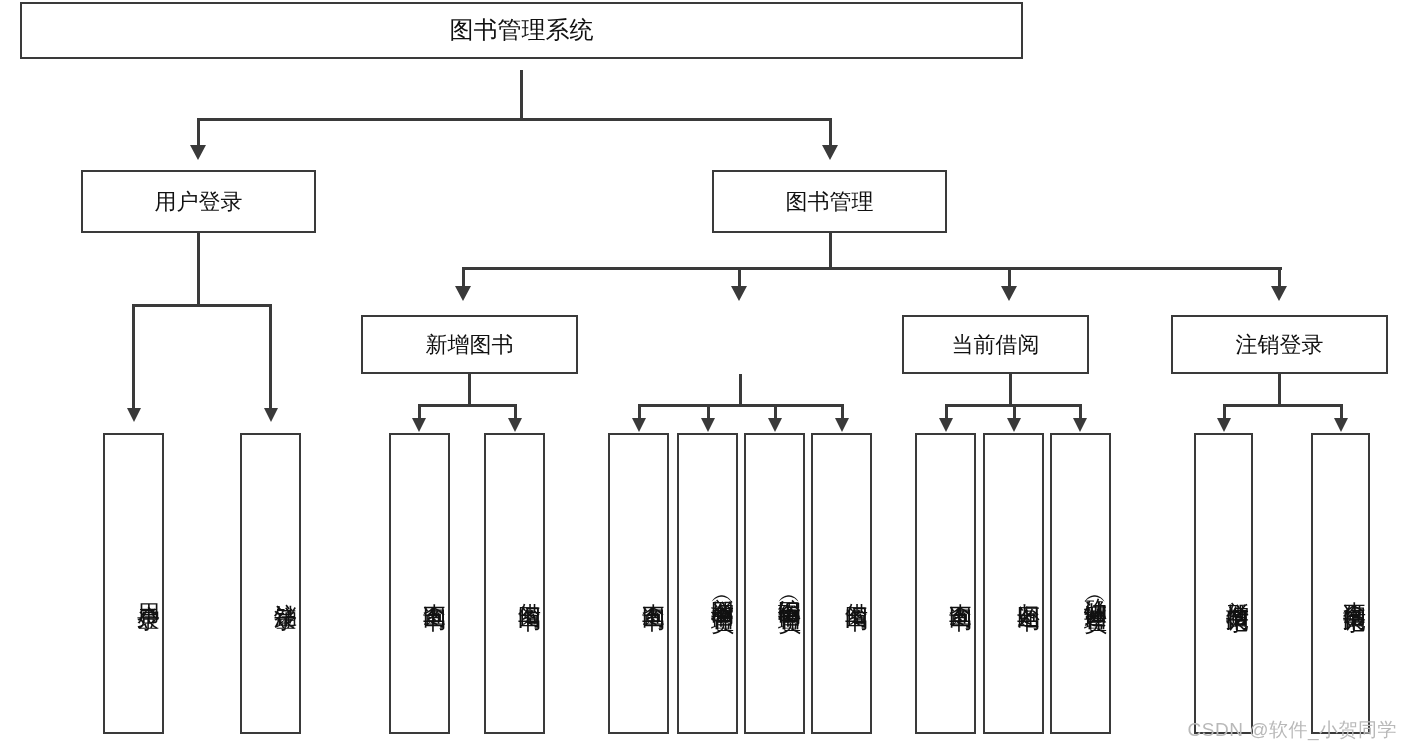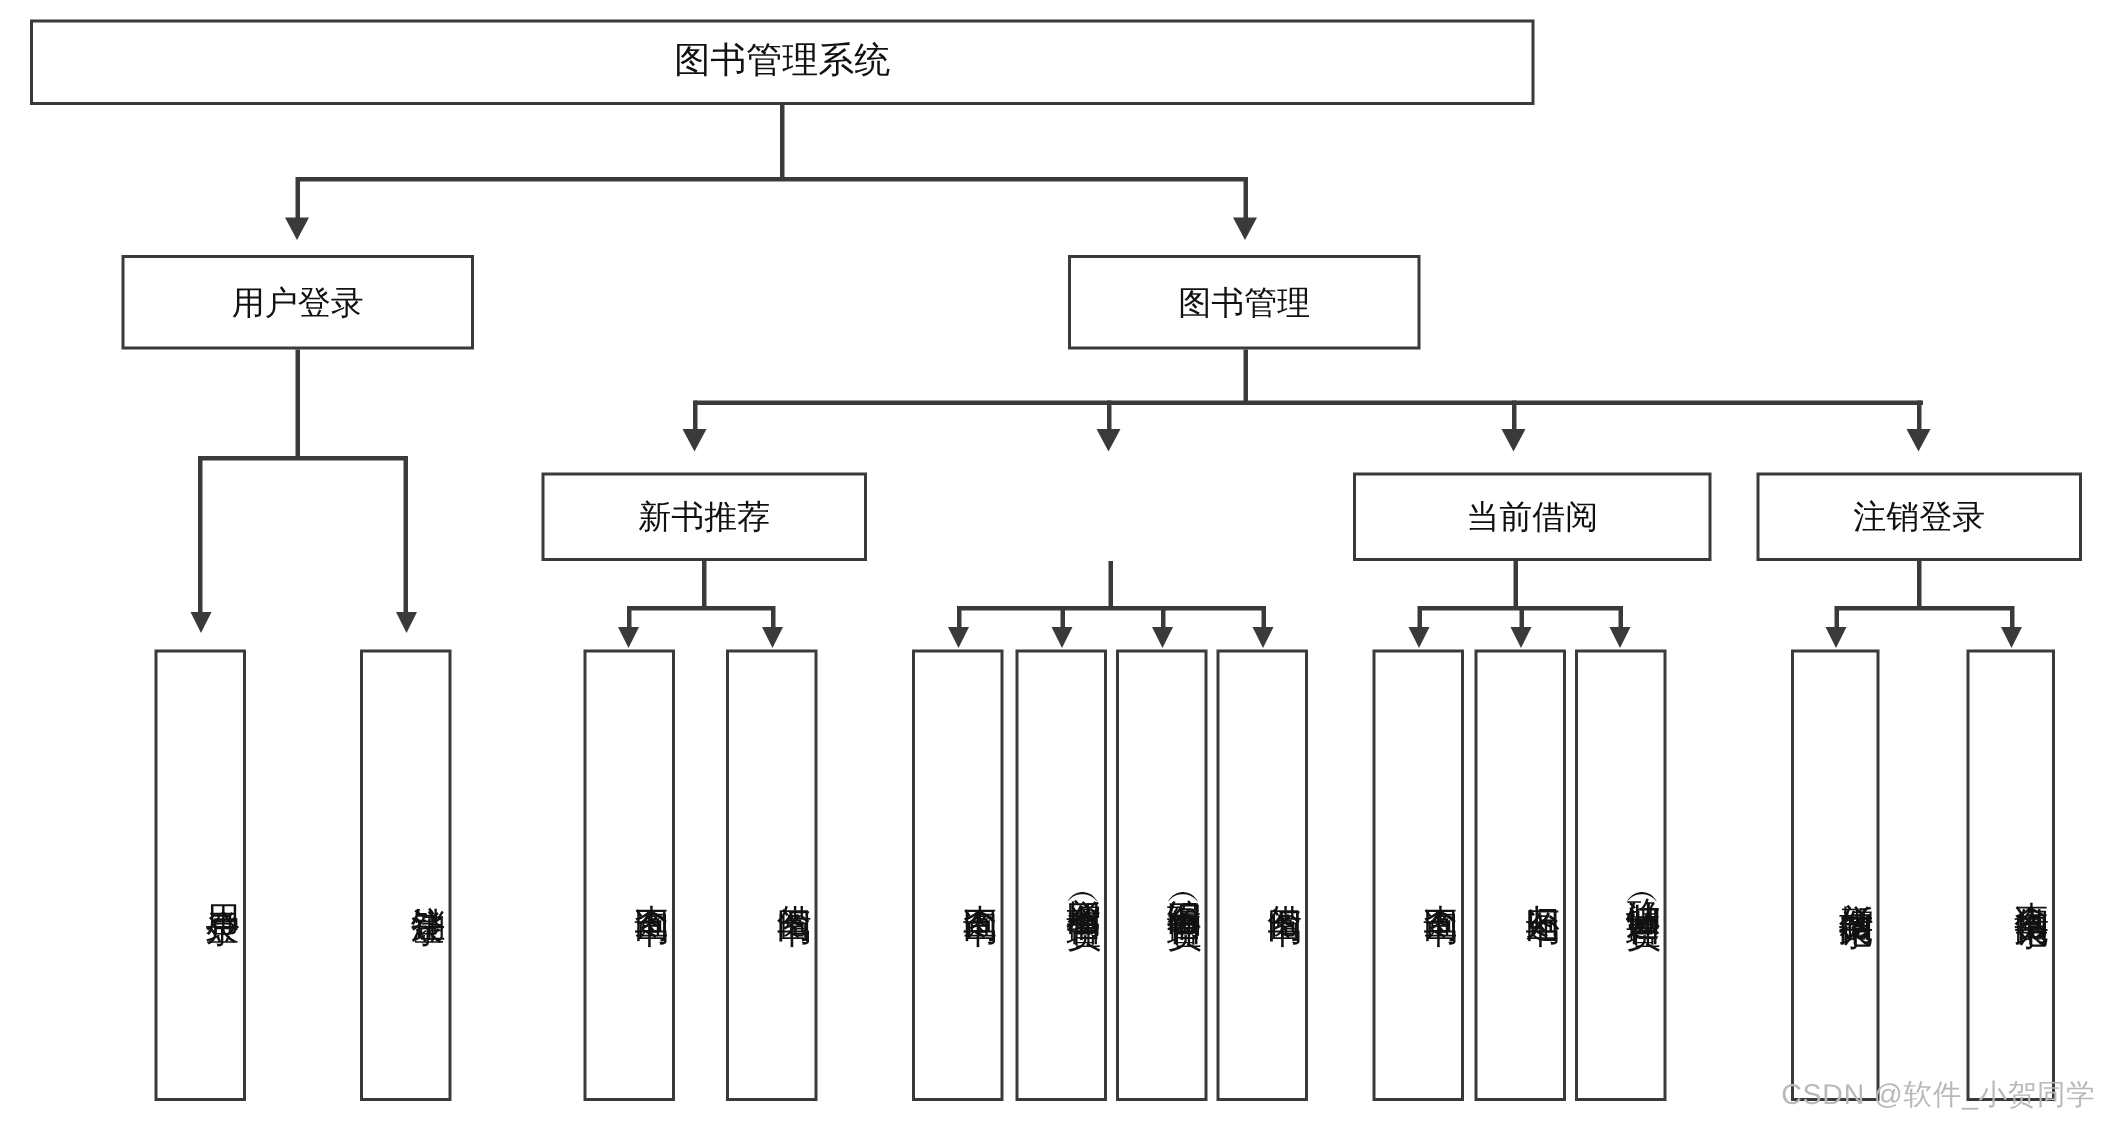--- a/index.html
+++ b/index.html
@@ -77,21 +77,21 @@
     white-space:nowrap;
     letter-spacing:0.5px;
     pointer-events:none;
   }
 </style>
 </head>
 <body>
 
 <div id="canvas">
 
-  <div class="node root" style="left:20px;top:13px;width:1003px;height:57px;">
+  <div class="node root" style="left:20px;top:2px;width:1003px;height:57px;">
     <span class="lbl">图书管理系统</span>
   </div>
 
   <div class="vline" style="left:520px;top:70px;height:49px;"></div>
 
   <div class="hline" style="left:198px;top:118px;width:634px;"></div>
 
   <div class="vline" style="left:197px;top:118px;height:30px;"></div>
   <div class="arrow" style="left:190px;top:145px;"></div>
 
@@ -118,23 +118,23 @@
   <div class="vline" style="left:462px;top:267px;height:22px;"></div>
   <div class="arrow" style="left:455px;top:286px;"></div>
   <div class="vline" style="left:738px;top:267px;height:22px;"></div>
   <div class="arrow" style="left:731px;top:286px;"></div>
   <div class="vline" style="left:1008px;top:267px;height:22px;"></div>
   <div class="arrow" style="left:1001px;top:286px;"></div>
   <div class="vline" style="left:1278px;top:267px;height:22px;"></div>
   <div class="arrow" style="left:1271px;top:286px;"></div>
 
   <div class="node lvl3" style="left:361px;top:315px;width:217px;height:59px;">
-    <span class="lbl">新书推荐</span>
-  </div>
-  <div class="node lvl3" style="left:902px;top:315px;width:239px;height:59px;">
+    <span class="lbl">新增图书</span>
+  </div>
+  <div class="node lvl3" style="left:902px;top:315px;width:187px;height:59px;">
     <span class="lbl">当前借阅</span>
   </div>
   <div class="node lvl3" style="left:1171px;top:315px;width:217px;height:59px;">
     <span class="lbl">注销登录</span>
   </div>
 
   <div class="vline" style="left:468px;top:374px;height:32px;"></div>
   <div class="hline" style="left:419px;top:404px;width:97px;"></div>
   <div class="vline" style="left:418px;top:404px;height:17px;"></div>
   <div class="arrow sm" style="left:412px;top:418px;"></div>

